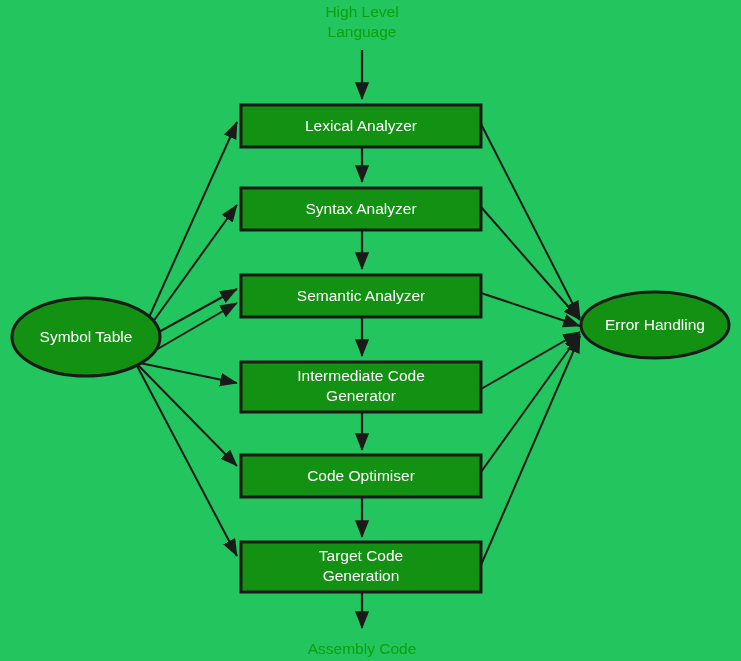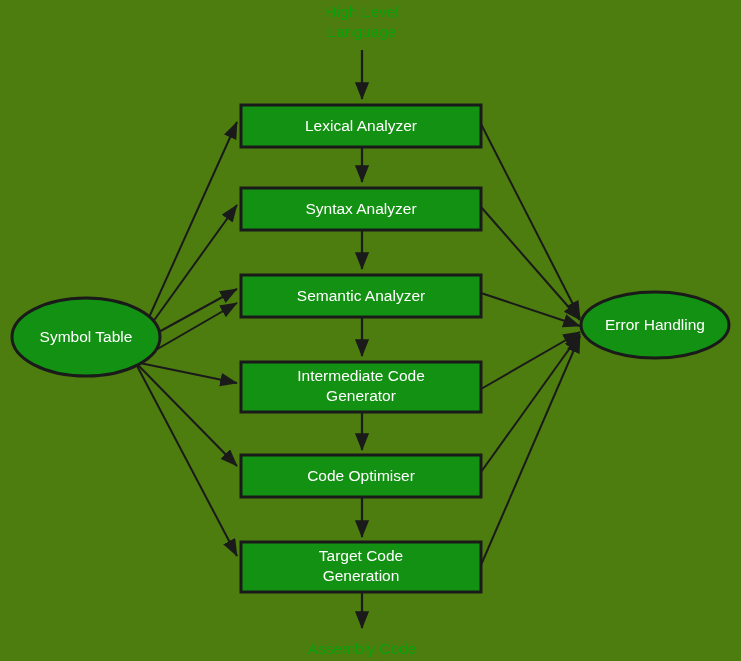--- a/index.html
+++ b/index.html
@@ -10,21 +10,21 @@
   body {
     width: 741px;
     height: 661px;
     font-family: "Liberation Sans", sans-serif;
     overflow: hidden;
   }
   #diagram-root {
     position: relative;
     width: 741px;
     height: 661px;
-    background: #4d7c0f;
+    background: #22c55e;
   }
   svg#compiler-phases-svg {
     display: block;
     width: 741px;
     height: 661px;
   }
   .phase-box-rect {
     fill: #139113;
     stroke: #1a1a1a;
     stroke-width: 3;

